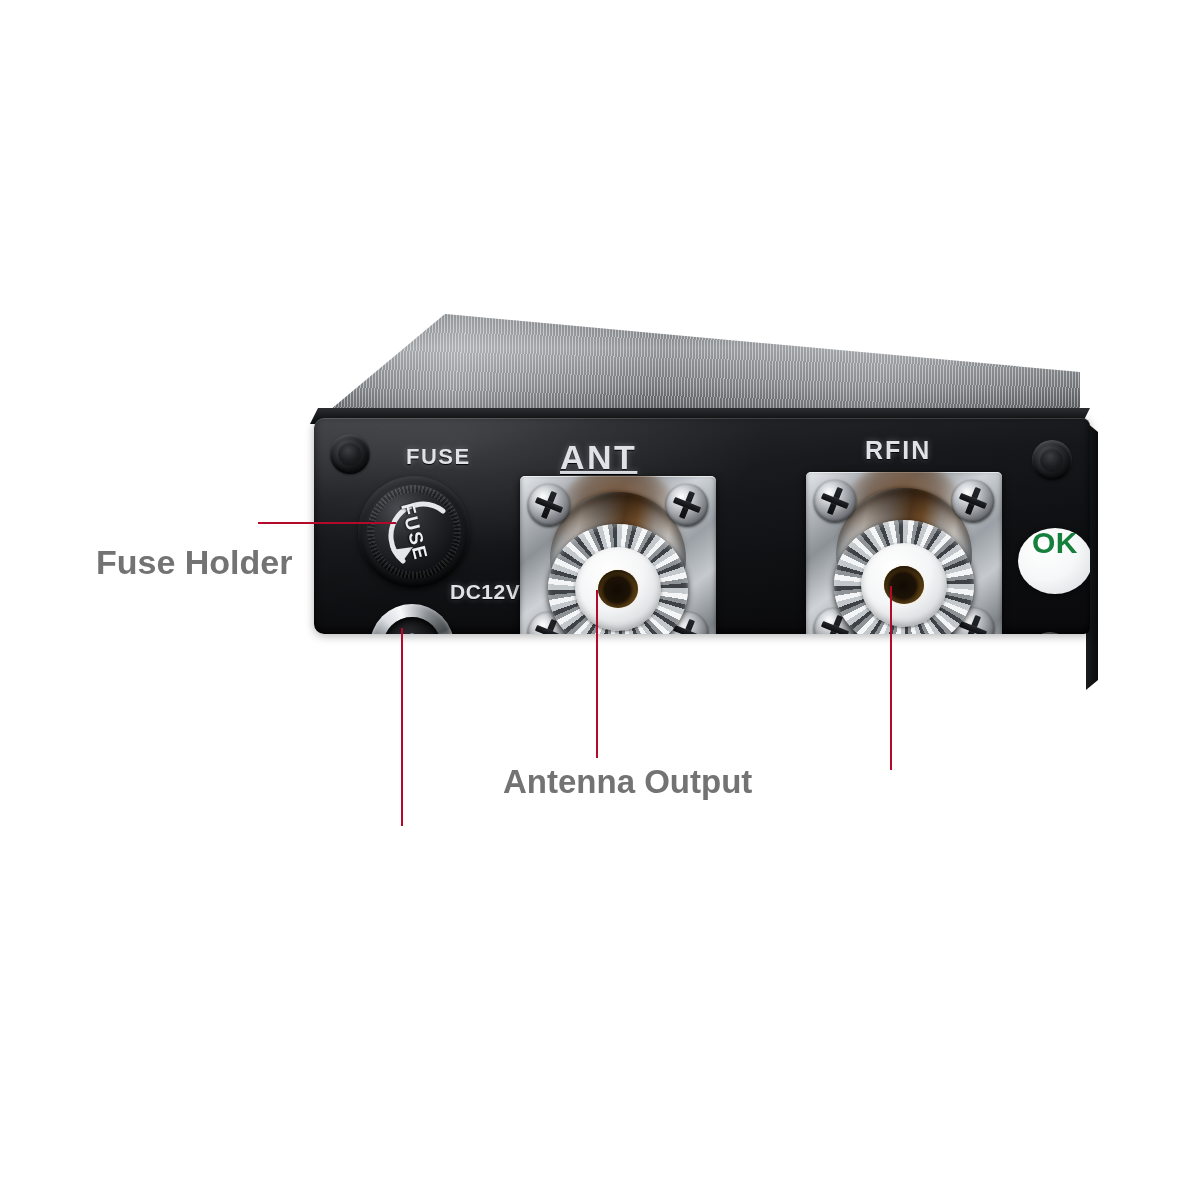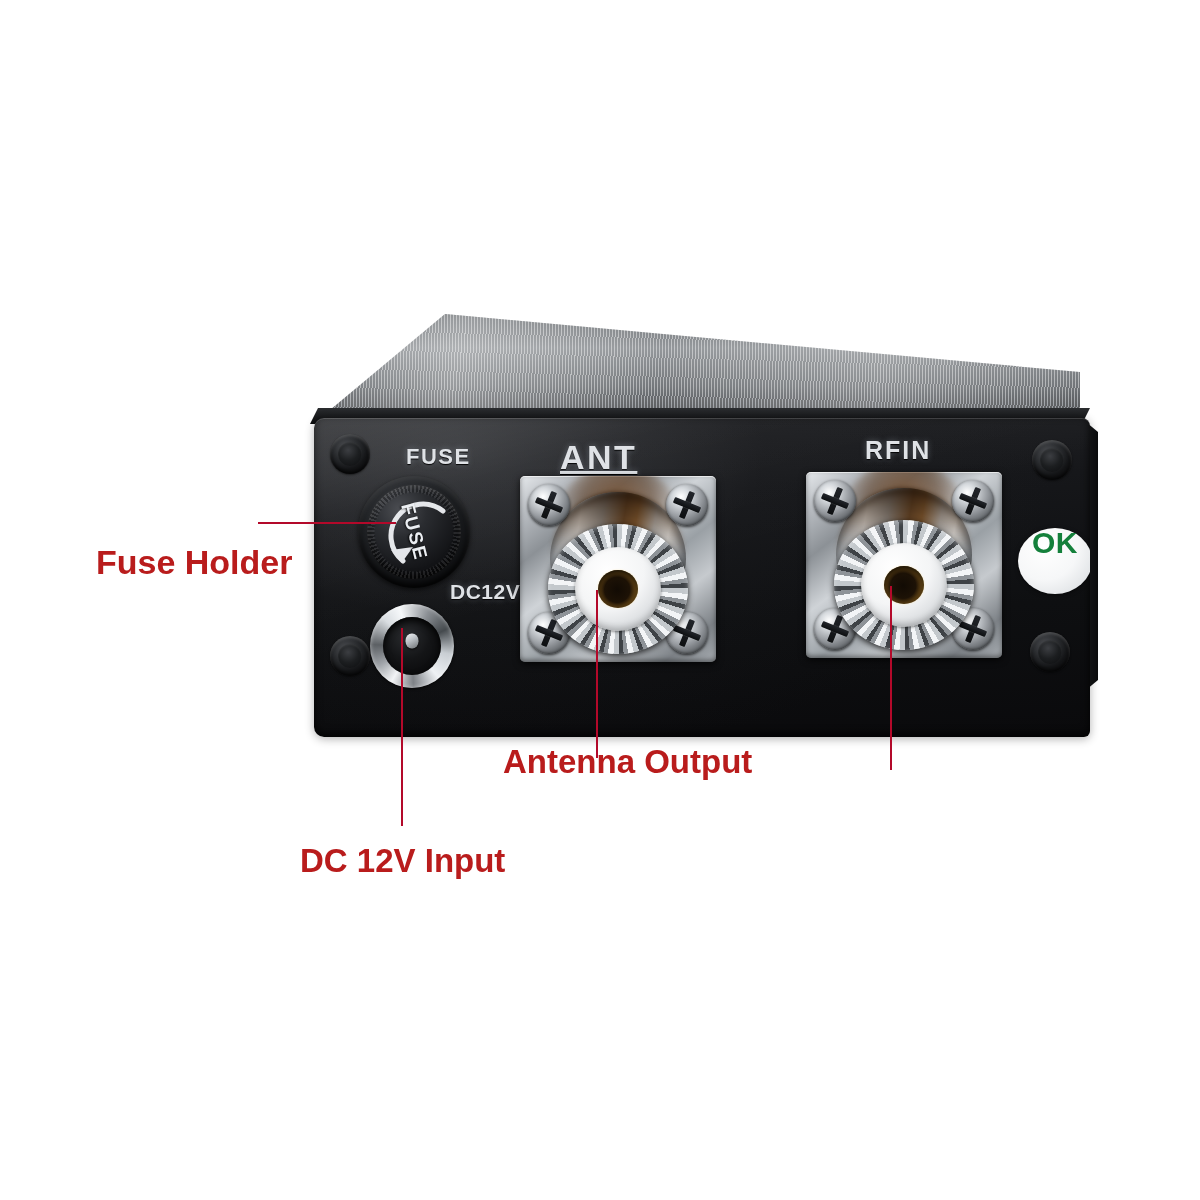--- a/index.html
+++ b/index.html
@@ -72,21 +72,21 @@
     clip-path: polygon(8px 0px, 780px 0px, 772px 16px, 0px 16px);
     background: linear-gradient(180deg, #2b2d30 0%, #17181a 60%, #0b0c0d 100%);
   }
 
   
   .face {
     position: absolute;
     left: 34px;
     top: 118px;
     width: 776px;
-    height: 319px;
+    height: 216px;
     border-radius: 10px 8px 6px 10px;
     background:
       radial-gradient(118% 150% at 18% 10%, rgba(86,88,92,0.48) 0%, rgba(34,35,38,0.22) 34%, rgba(0,0,0,0) 66%),
       linear-gradient(177deg, #232427 0%, #16171a 26%, #0e0f11 62%, #0a0a0c 100%);
     box-shadow:
       inset 0 1px 0 rgba(255,255,255,0.16),
       inset 0 -3px 9px rgba(0,0,0,0.85),
       0 2px 10px rgba(0,0,0,0.30);
     overflow: hidden;
   }
@@ -437,29 +437,29 @@
   
   .leader {
     position: absolute;
     background: #b3092a;
   }
   .leader-h { height: 2px; }
   .leader-v { width: 2px; }
 
   .callout {
     position: absolute;
-    color: #b91c1c;
+    color: #737373;
     font-family: "Liberation Sans", sans-serif;
     font-weight: 700;
     white-space: nowrap;
     user-select: none;
   }
   .callout-fuse { left: 96px;  top: 543px; font-size: 34px; }
   .callout-dc   { left: 300px; top: 842px; font-size: 33px; }
-  .callout-ant  { left: 503px; top: 743px; font-size: 33px; }
+  .callout-ant  { left: 503px; top: 763px; font-size: 33px; }
   .callout-rfin { left: 820px; top: 783px; font-size: 33px; }
 </style>
 </head>
 <body>
 
 <div id="stage">
 
   <div class="device">
 
     <div class="top-plate"></div>
@@ -533,20 +533,19 @@
         <span class="ok-text">OK</span>
       </div>
 
     </div>
   </div>
 
   <div class="leader leader-h" style="left:258px; top:522px; width:138px;"></div>
   <div class="callout callout-fuse">Fuse Holder</div>
 
   <div class="leader leader-v" style="left:401px; top:628px; height:198px;"></div>
-  <div class="callout callout-dc">DC 12V Input</div>
 
   <div class="leader leader-v" style="left:596px; top:590px; height:168px;"></div>
   <div class="callout callout-ant">Antenna Output</div>
 
   <div class="leader leader-v" style="left:890px; top:586px; height:184px;"></div>
 
 </div>
 
 </body></html>

